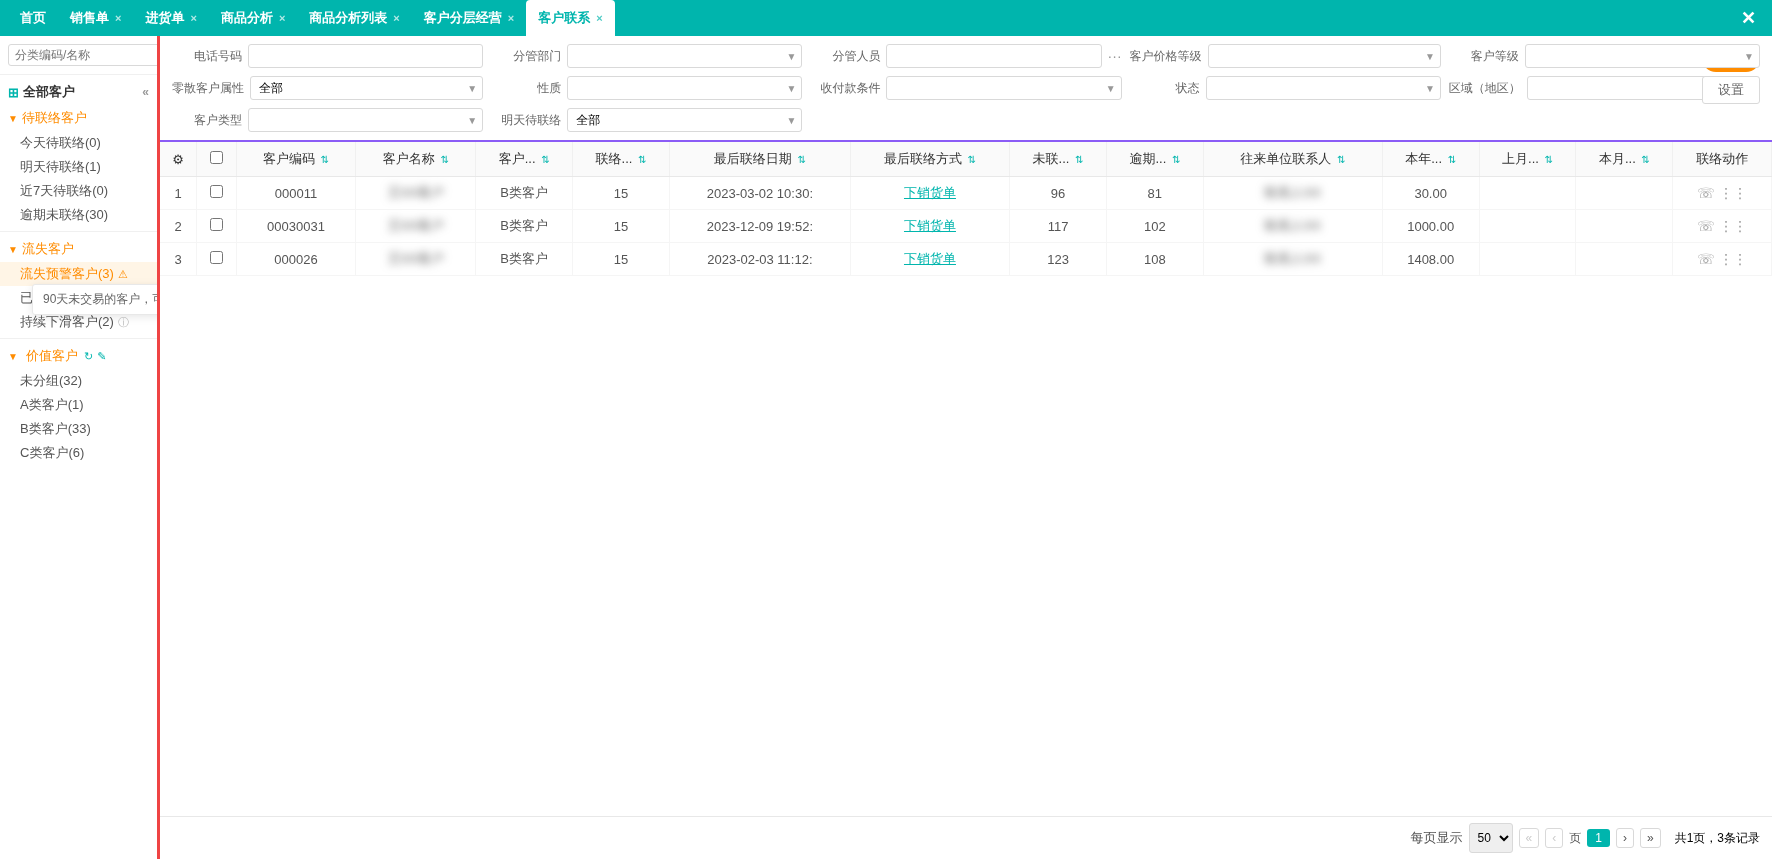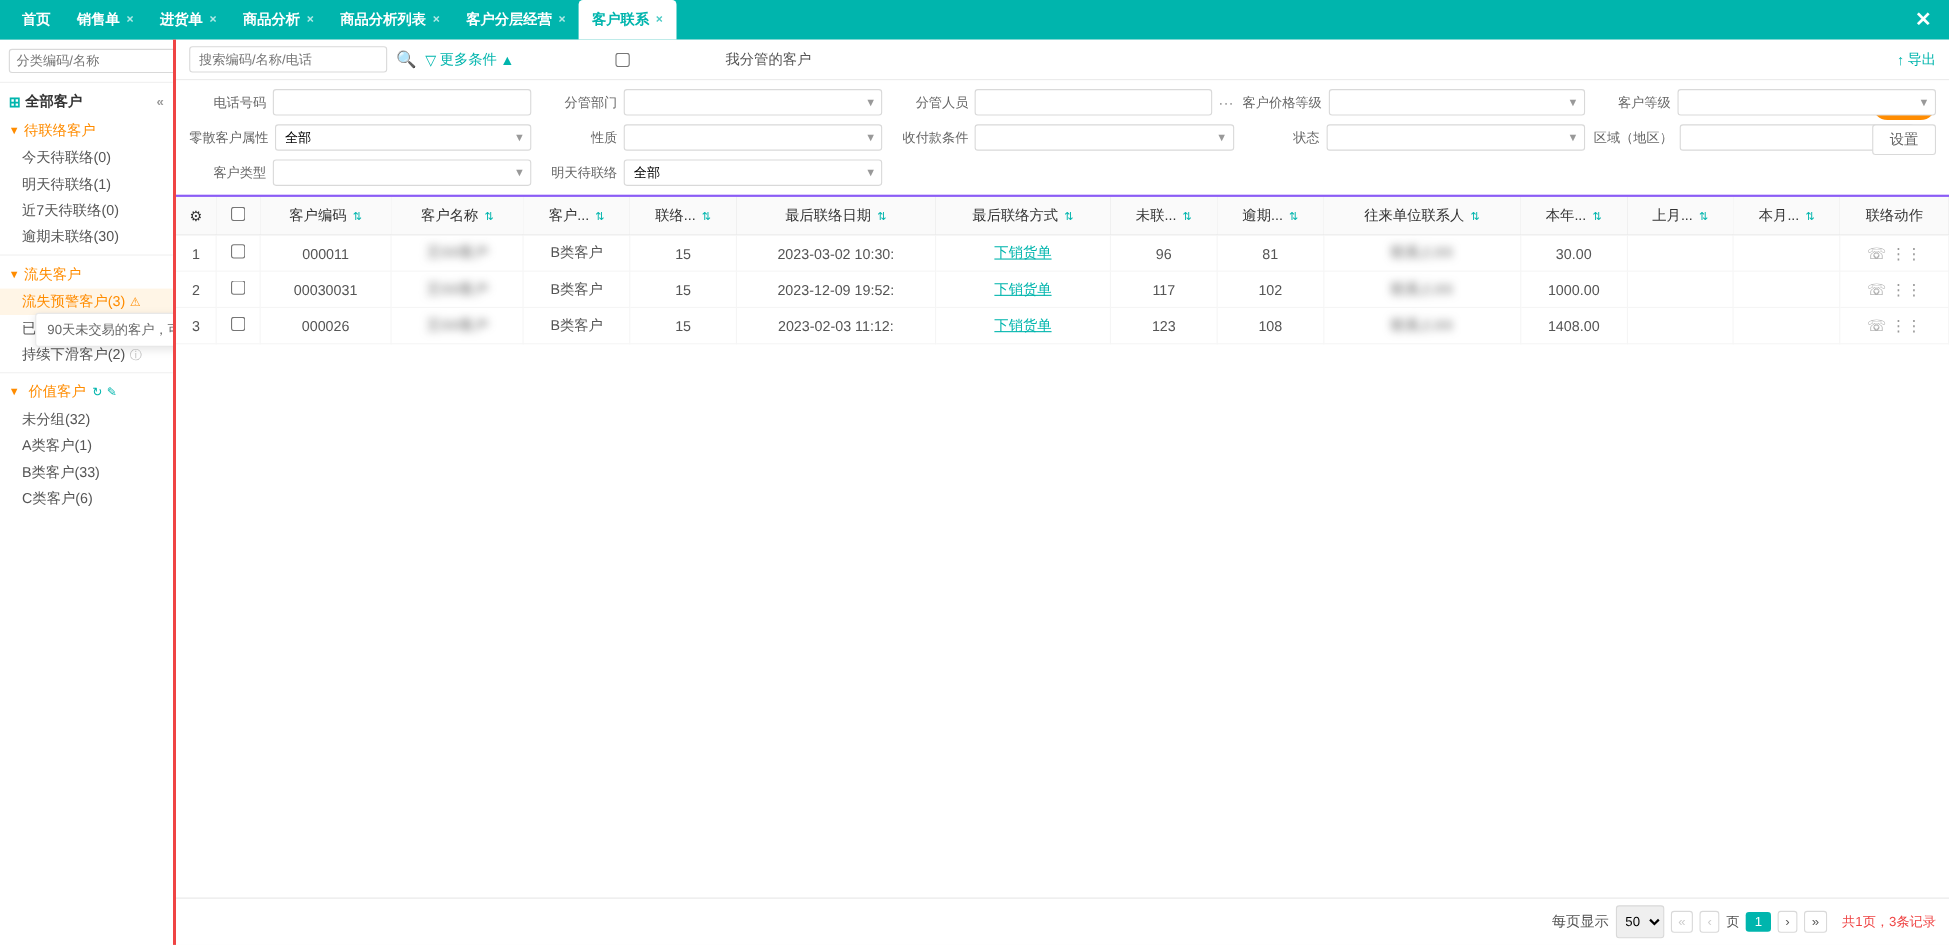--- a/index.html
+++ b/index.html
@@ -483,38 +483,20 @@
     </div>
     <div class="sidebar-item">
       <span>C类客户(6)</span>
     </div>
 
     <div class="tooltip-box">90天未交易的客户，可能有流失风险。</div>
   </div>
 
   <div class="content">
 
-    <div class="filter-bar">
-      <input type="text" placeholder="搜索编码/名称/电话" style="">
-      <button class="filter-search-btn">🔍</button>
-      <button class="more-filter-btn">
-        <span>▽</span>
-        <span>更多条件</span>
-        <span>▲</span>
-      </button>
-      <label class="my-customer-check">
-        <input type="checkbox" style="">
-        <span>我分管的客户</span>
-      </label>
-      <div class="filter-spacer"></div>
-      <button class="export-btn">
-        <span>↑</span>
-        <span>导出</span>
-      </button>
-    </div>
 
     <div class="advanced-filter">
 
       <div class="filter-row">
         <span class="filter-label">电话号码</span>
         <input class="filter-input" type="text" style="">
       </div>
       <div class="filter-row">
         <span class="filter-label">分管部门</span>
         <div class="filter-select-wrap">
@@ -697,16 +679,16 @@
       <span>每页显示</span>
       <select class="page-size-select">
         <option>50</option>
       </select>
       <button class="page-nav-btn disabled">«</button>
       <button class="page-nav-btn disabled">‹</button>
       <span style="font-size:12px;color:#555;">页</span>
       <span class="current-page">1</span>
       <button class="page-nav-btn">›</button>
       <button class="page-nav-btn">»</button>
-      <span style="font-size:12px;color:#ef4444;margin-left:8px;">共1页，3条记录</span>
+      <span style="font-size:12px;color:#000000;margin-left:8px;">共1页，3条记录</span>
     </div>
   </div>
 </div>
 
 </body></html>

